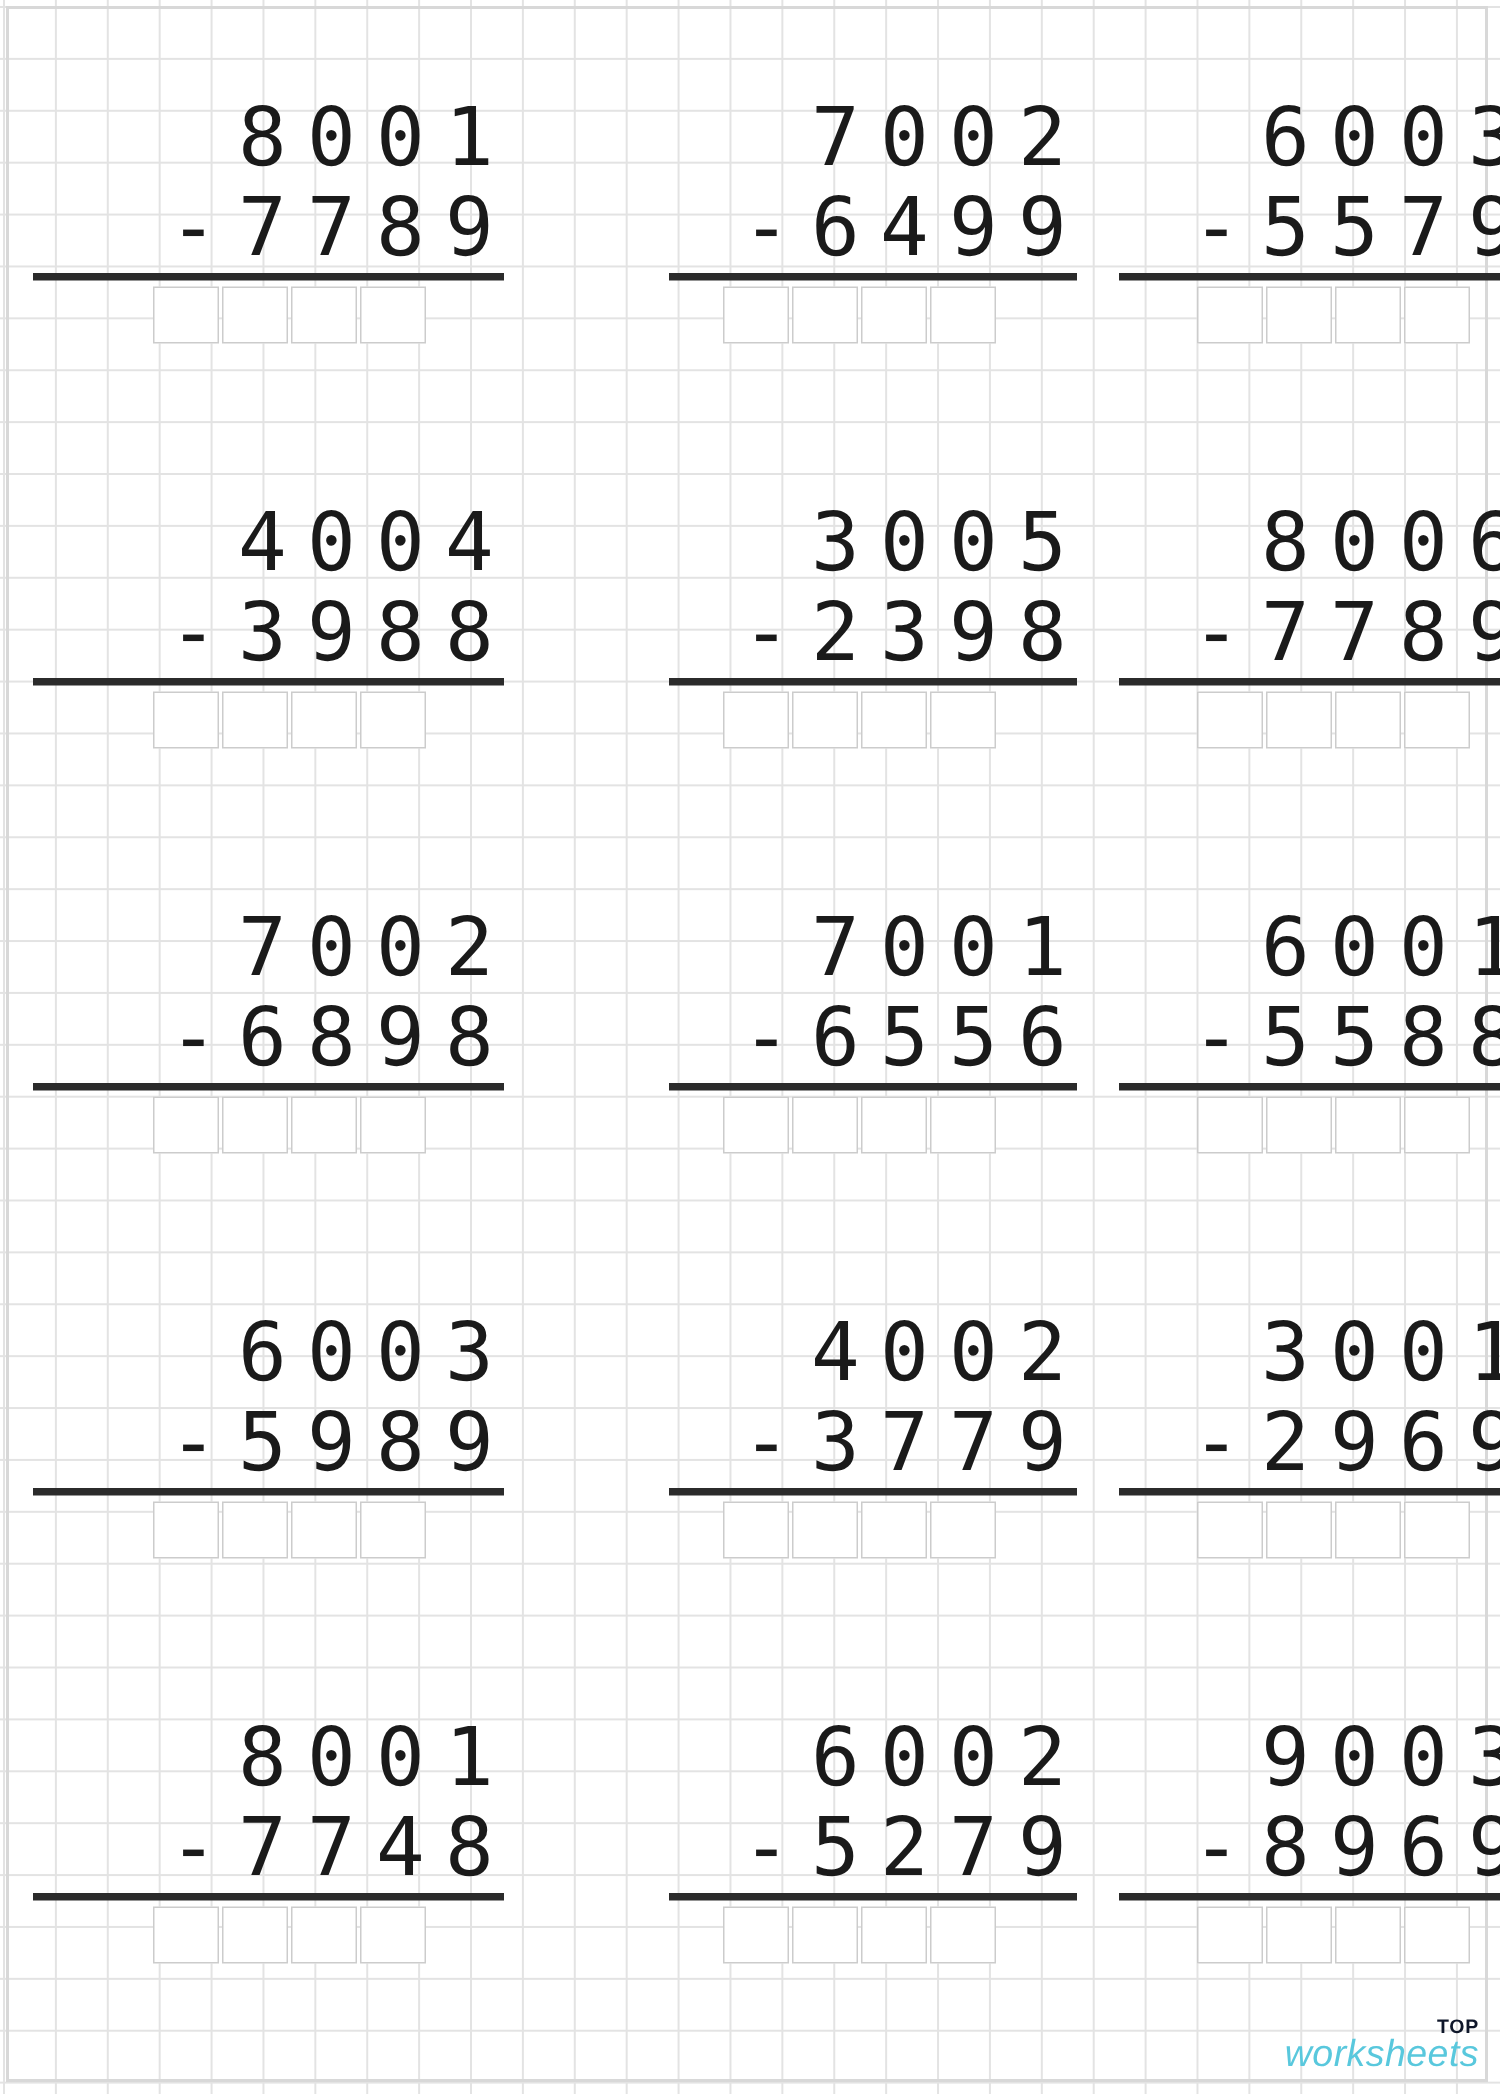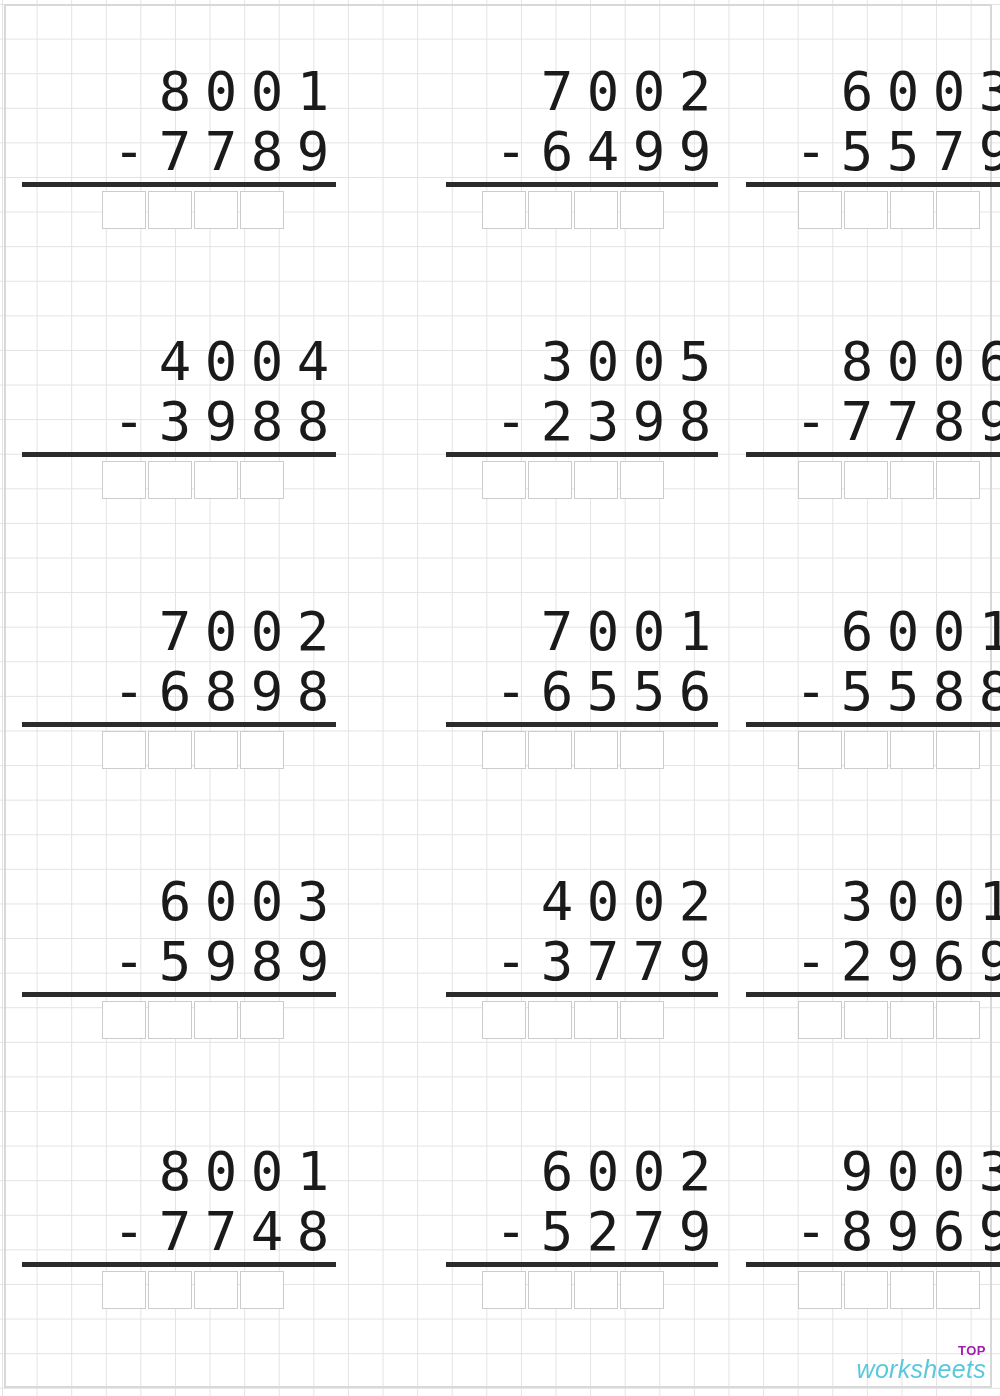--- a/index.html
+++ b/index.html
@@ -139,21 +139,21 @@
     position: absolute;
     right: 14px;
     bottom: 14px;
     text-align: right;
     font-family: "Liberation Sans", sans-serif;
     line-height: 1.0;
   }
   #watermark .top {
     font-size: 13px;
     font-weight: bold;
-    color: #a21caf;
+    color: #0f172a;
     letter-spacing: 0.5px;
   }
   #watermark .ws {
     font-size: 25px;
     color: #59c8dd;
     letter-spacing: 0.3px;
     font-style: italic;
   }
 </style>
 </head>

